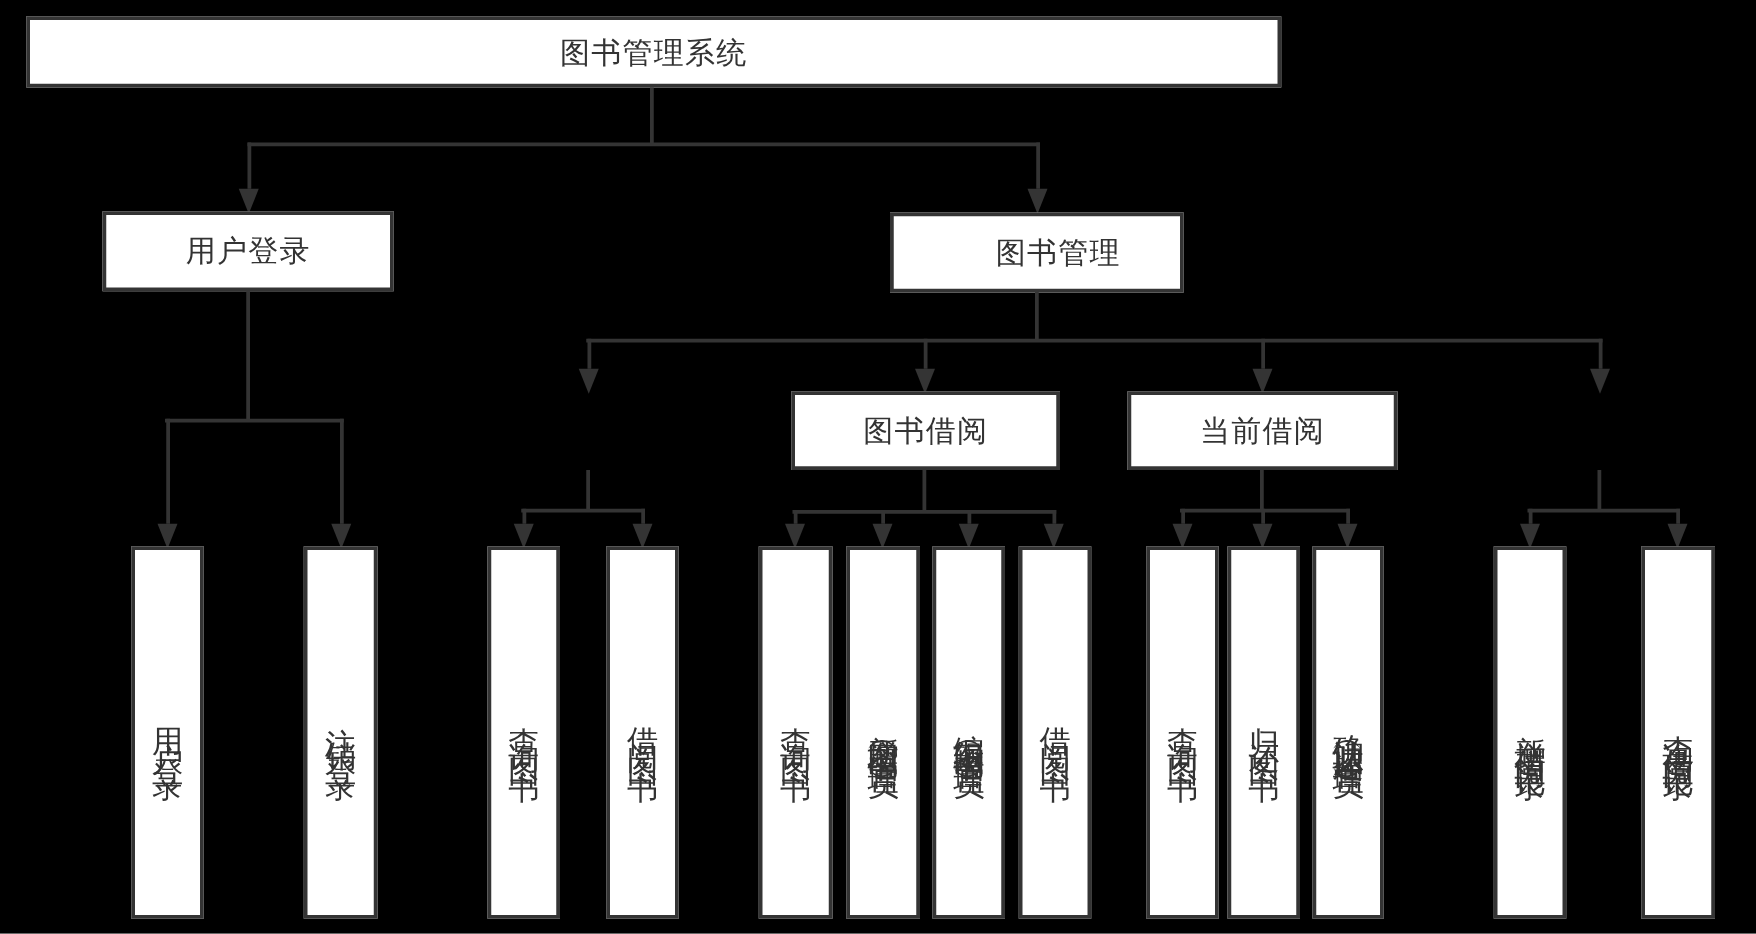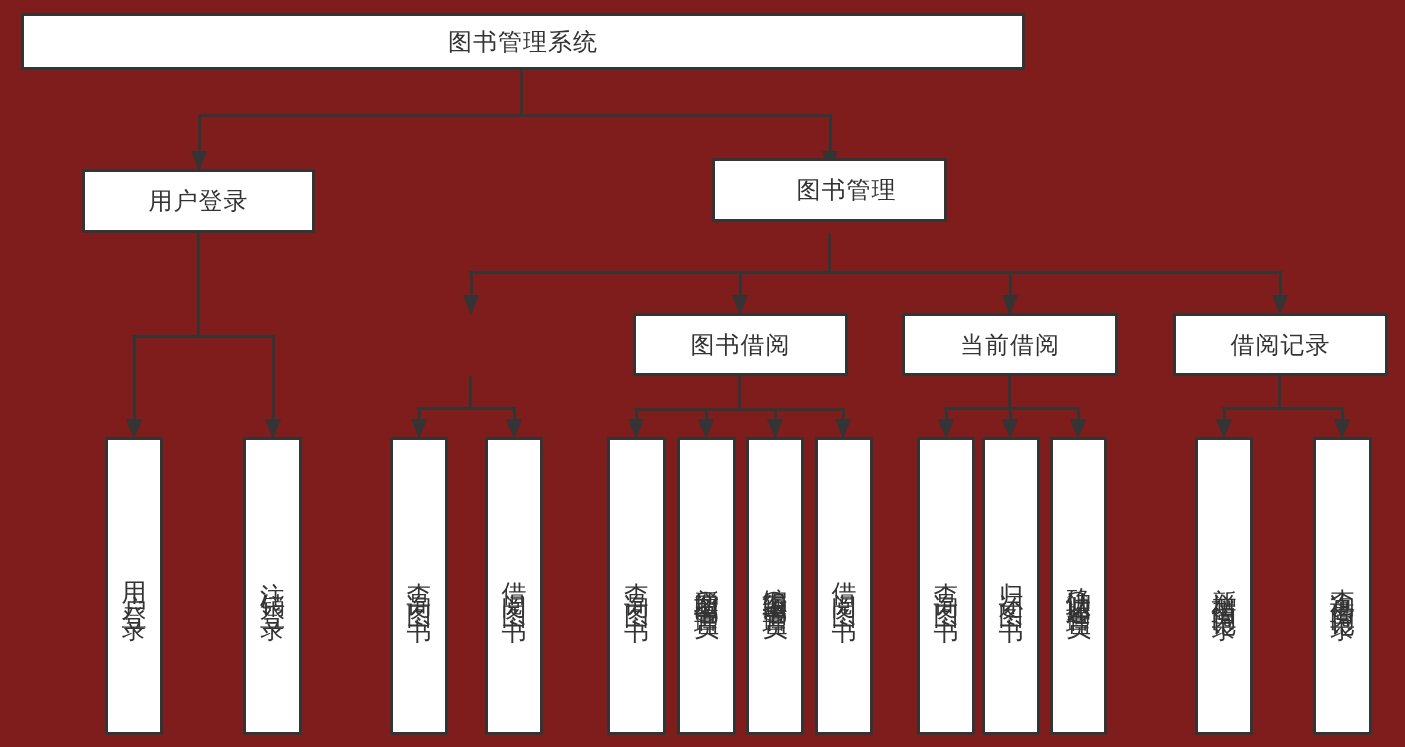--- a/index.html
+++ b/index.html
@@ -1,17 +1,17 @@
 <!DOCTYPE html>
 <html><head>
 <meta charset="utf-8">
 <style>
   html,body { margin:0; padding:0; background:#ffffff; }
   .canvas {
-    position:relative; width:1405px; height:747px; background:#7f1d1d;
+    position:relative; width:1405px; height:747px; background:#000000;
     font-family:"DejaVu Sans", "Liberation Sans", sans-serif;
     color:#333333; overflow:hidden;
   }
   .box {
     position:absolute; box-sizing:border-box;
     border:3px solid #343434; background:#ffffff;
     display:flex; align-items:center; justify-content:center;
     font-size:24px; letter-spacing:1px; white-space:nowrap;
   }
   .vbox { position:absolute; box-sizing:border-box; border:3px solid #343434; background:#ffffff; }
@@ -47,21 +47,21 @@
   <div class="box" style="left:21px; top:13px; width:1004px; height:57px;">图书管理系统</div>
 
   <div class="vline" style="left:520px; top:70px; height:46px;"></div>
   <div class="hline" style="left:198px; top:114px; width:634px;"></div>
   <div class="shaft" style="left:198px; top:114px; height:37px;"></div>
   <div class="ahead" style="left:191px; top:151px;"></div>
   <div class="shaft" style="left:829px; top:114px; height:37px;"></div>
   <div class="ahead" style="left:822px; top:151px;"></div>
 
   <div class="box" style="left:82px; top:169px; width:233px; height:64px;">用户登录</div>
-  <div class="box" style="left:712px; top:158px; width:235px; height:64px;padding-left:34px;">图书管理</div>
+  <div class="box" style="left:712px; top:170px; width:235px; height:64px;padding-left:34px;">图书管理</div>
 
   <div class="vline" style="left:197px; top:233px; height:104px;"></div>
   <div class="hline" style="left:132px; top:335px; width:143px;"></div>
   <div class="shaft" style="left:133px; top:335px; height:84px;"></div>
   <div class="ahead" style="left:126px; top:419px;"></div>
   <div class="shaft" style="left:272px; top:335px; height:84px;"></div>
   <div class="ahead" style="left:265px; top:419px;"></div>
 
   <div class="vline" style="left:828px; top:233px; height:40px;"></div>
   <div class="hline" style="left:469px; top:271px; width:813px;"></div>
@@ -69,21 +69,20 @@
   <div class="ahead" style="left:463px; top:295px;"></div>
   <div class="shaft" style="left:739px; top:271px; height:24px;"></div>
   <div class="ahead" style="left:732px; top:295px;"></div>
   <div class="shaft" style="left:1009px; top:271px; height:24px;"></div>
   <div class="ahead" style="left:1002px; top:295px;"></div>
   <div class="shaft" style="left:1279px; top:271px; height:24px;"></div>
   <div class="ahead" style="left:1272px; top:295px;"></div>
 
   <div class="box" style="left:633px; top:313px; width:215px; height:63px;">图书借阅</div>
   <div class="box" style="left:902px; top:313px; width:216px; height:63px;">当前借阅</div>
-  <div class="box" style="left:1173px; top:313px; width:215px; height:63px;">借阅记录</div>
 
   <div class="vline" style="left:469px; top:376px; height:33px;"></div>
   <div class="hline" style="left:417px; top:407px; width:99px;"></div>
   <div class="shaft" style="left:418px; top:407px; height:12px;"></div>
   <div class="ahead" style="left:411px; top:419px;"></div>
   <div class="shaft" style="left:513px; top:407px; height:12px;"></div>
   <div class="ahead" style="left:506px; top:419px;"></div>
 
   <div class="vline" style="left:738px; top:376px; height:34px;"></div>
   <div class="hline" style="left:634px; top:408px; width:211px;"></div>

